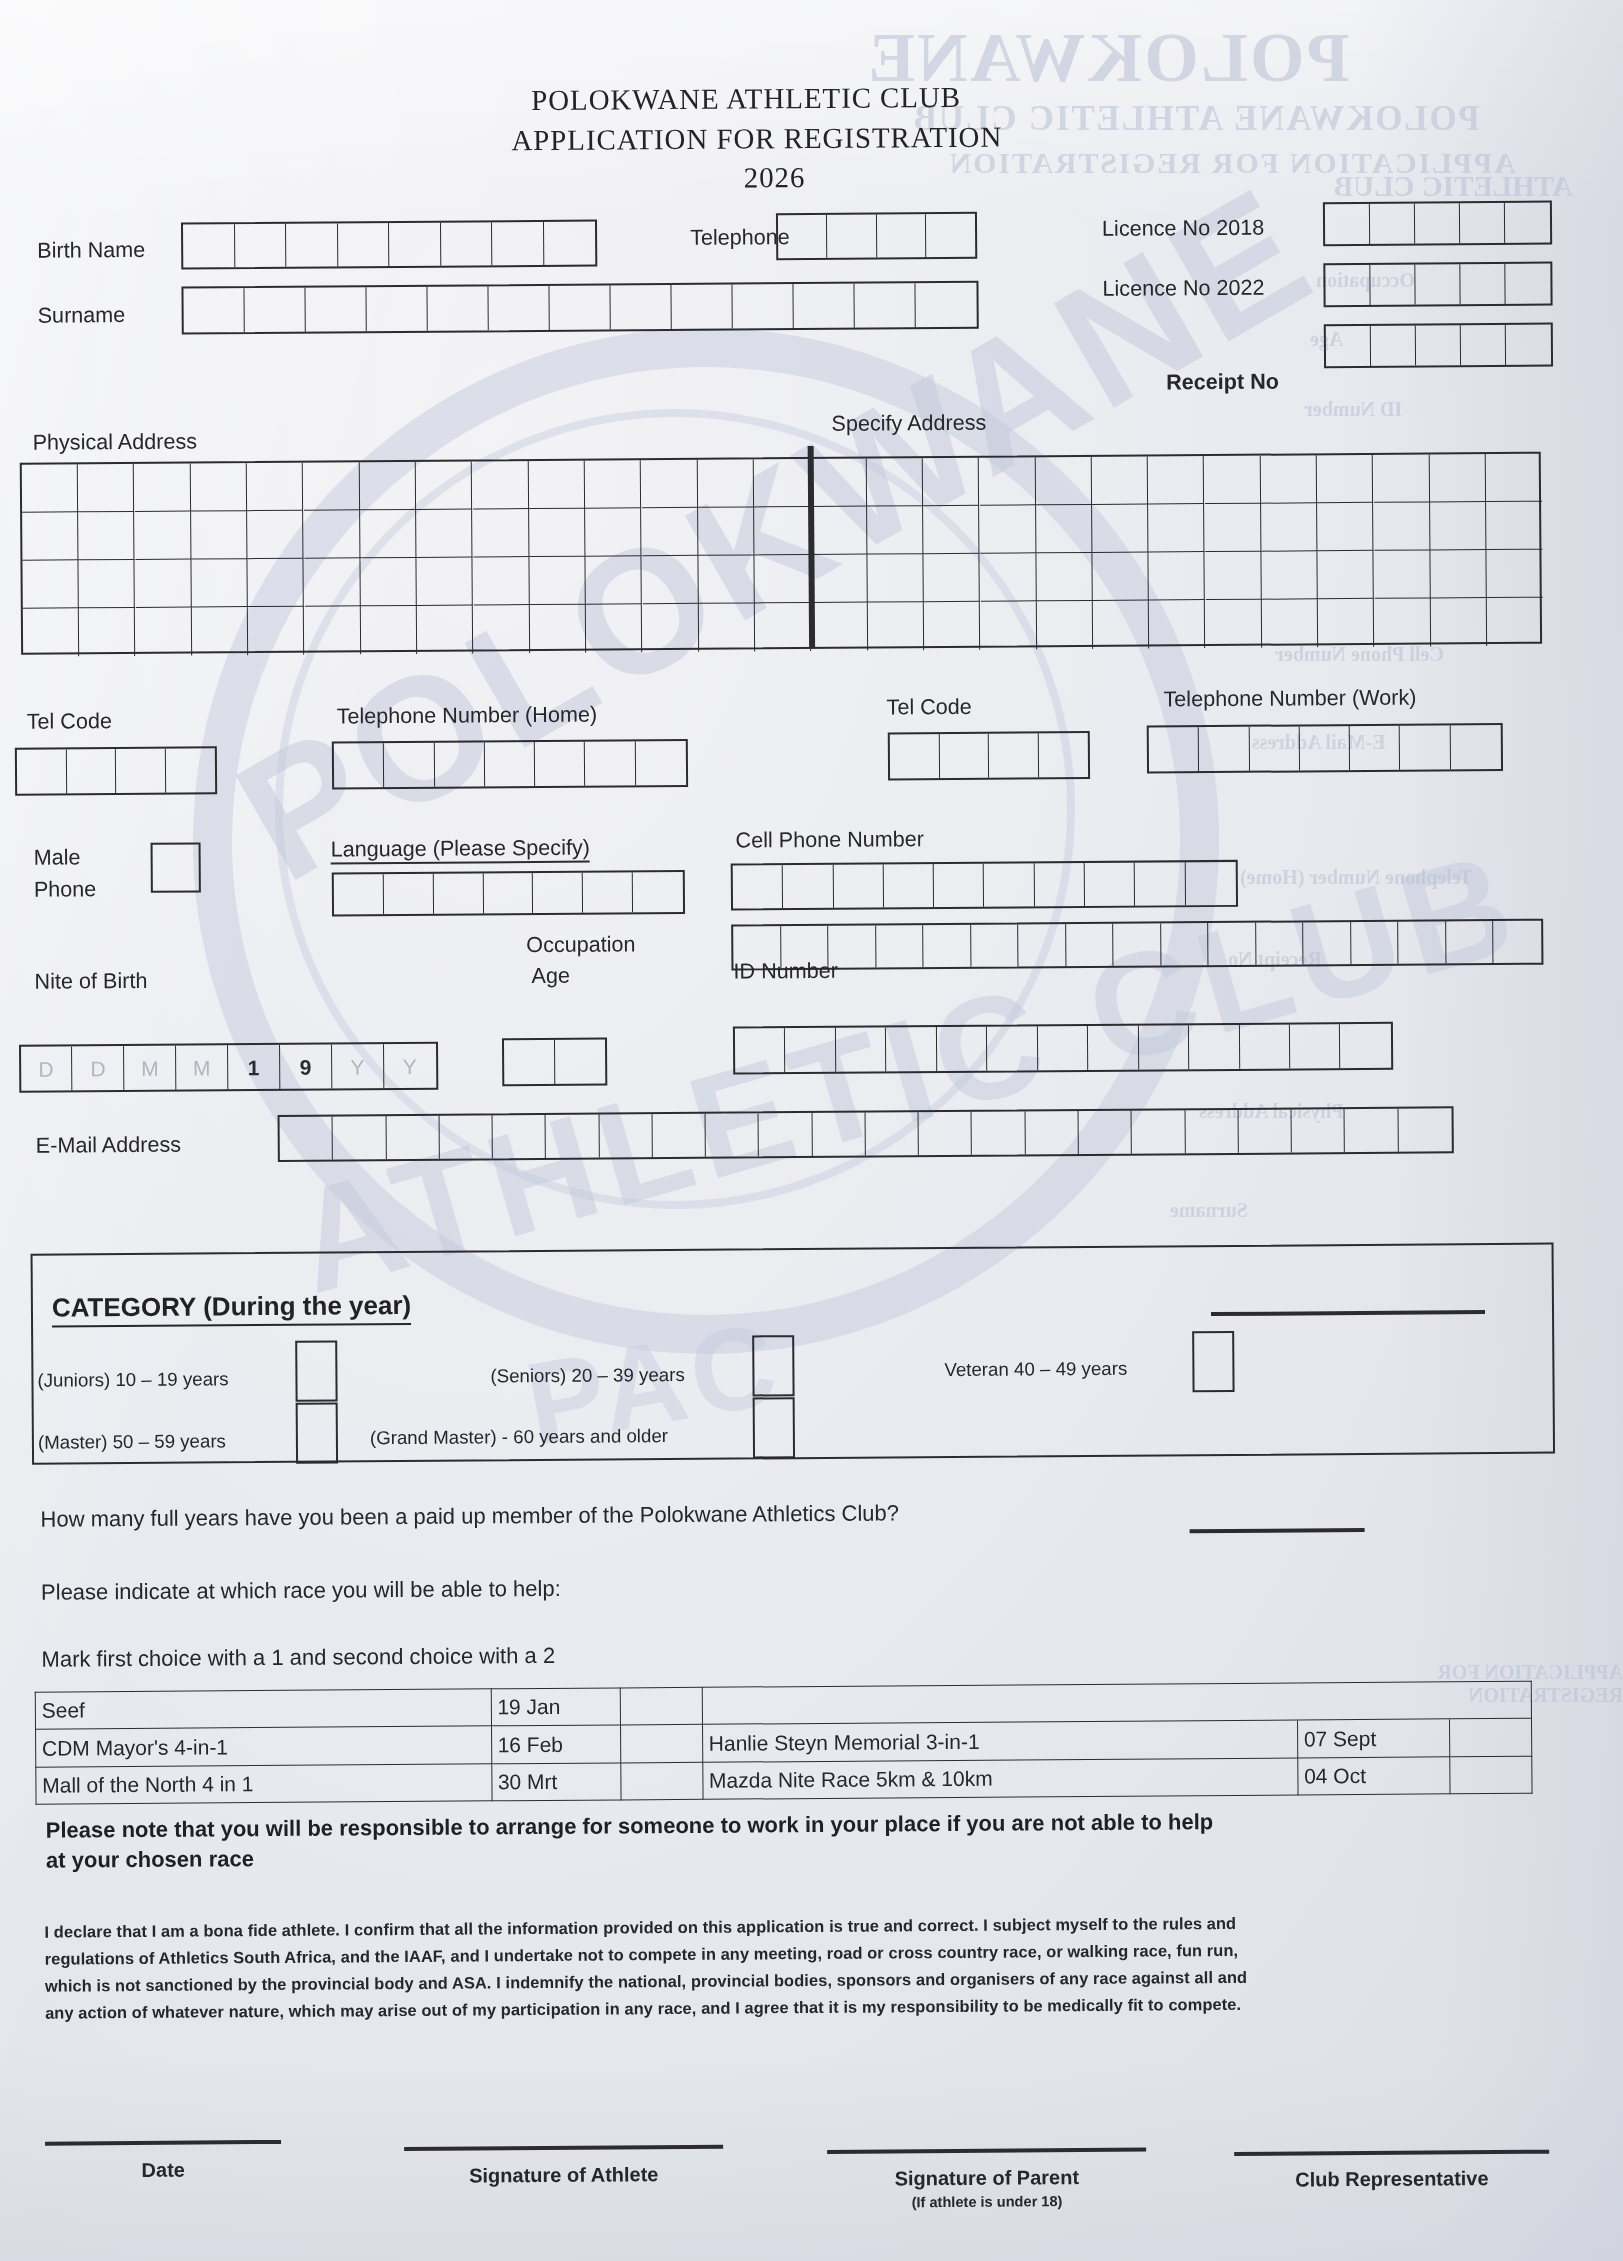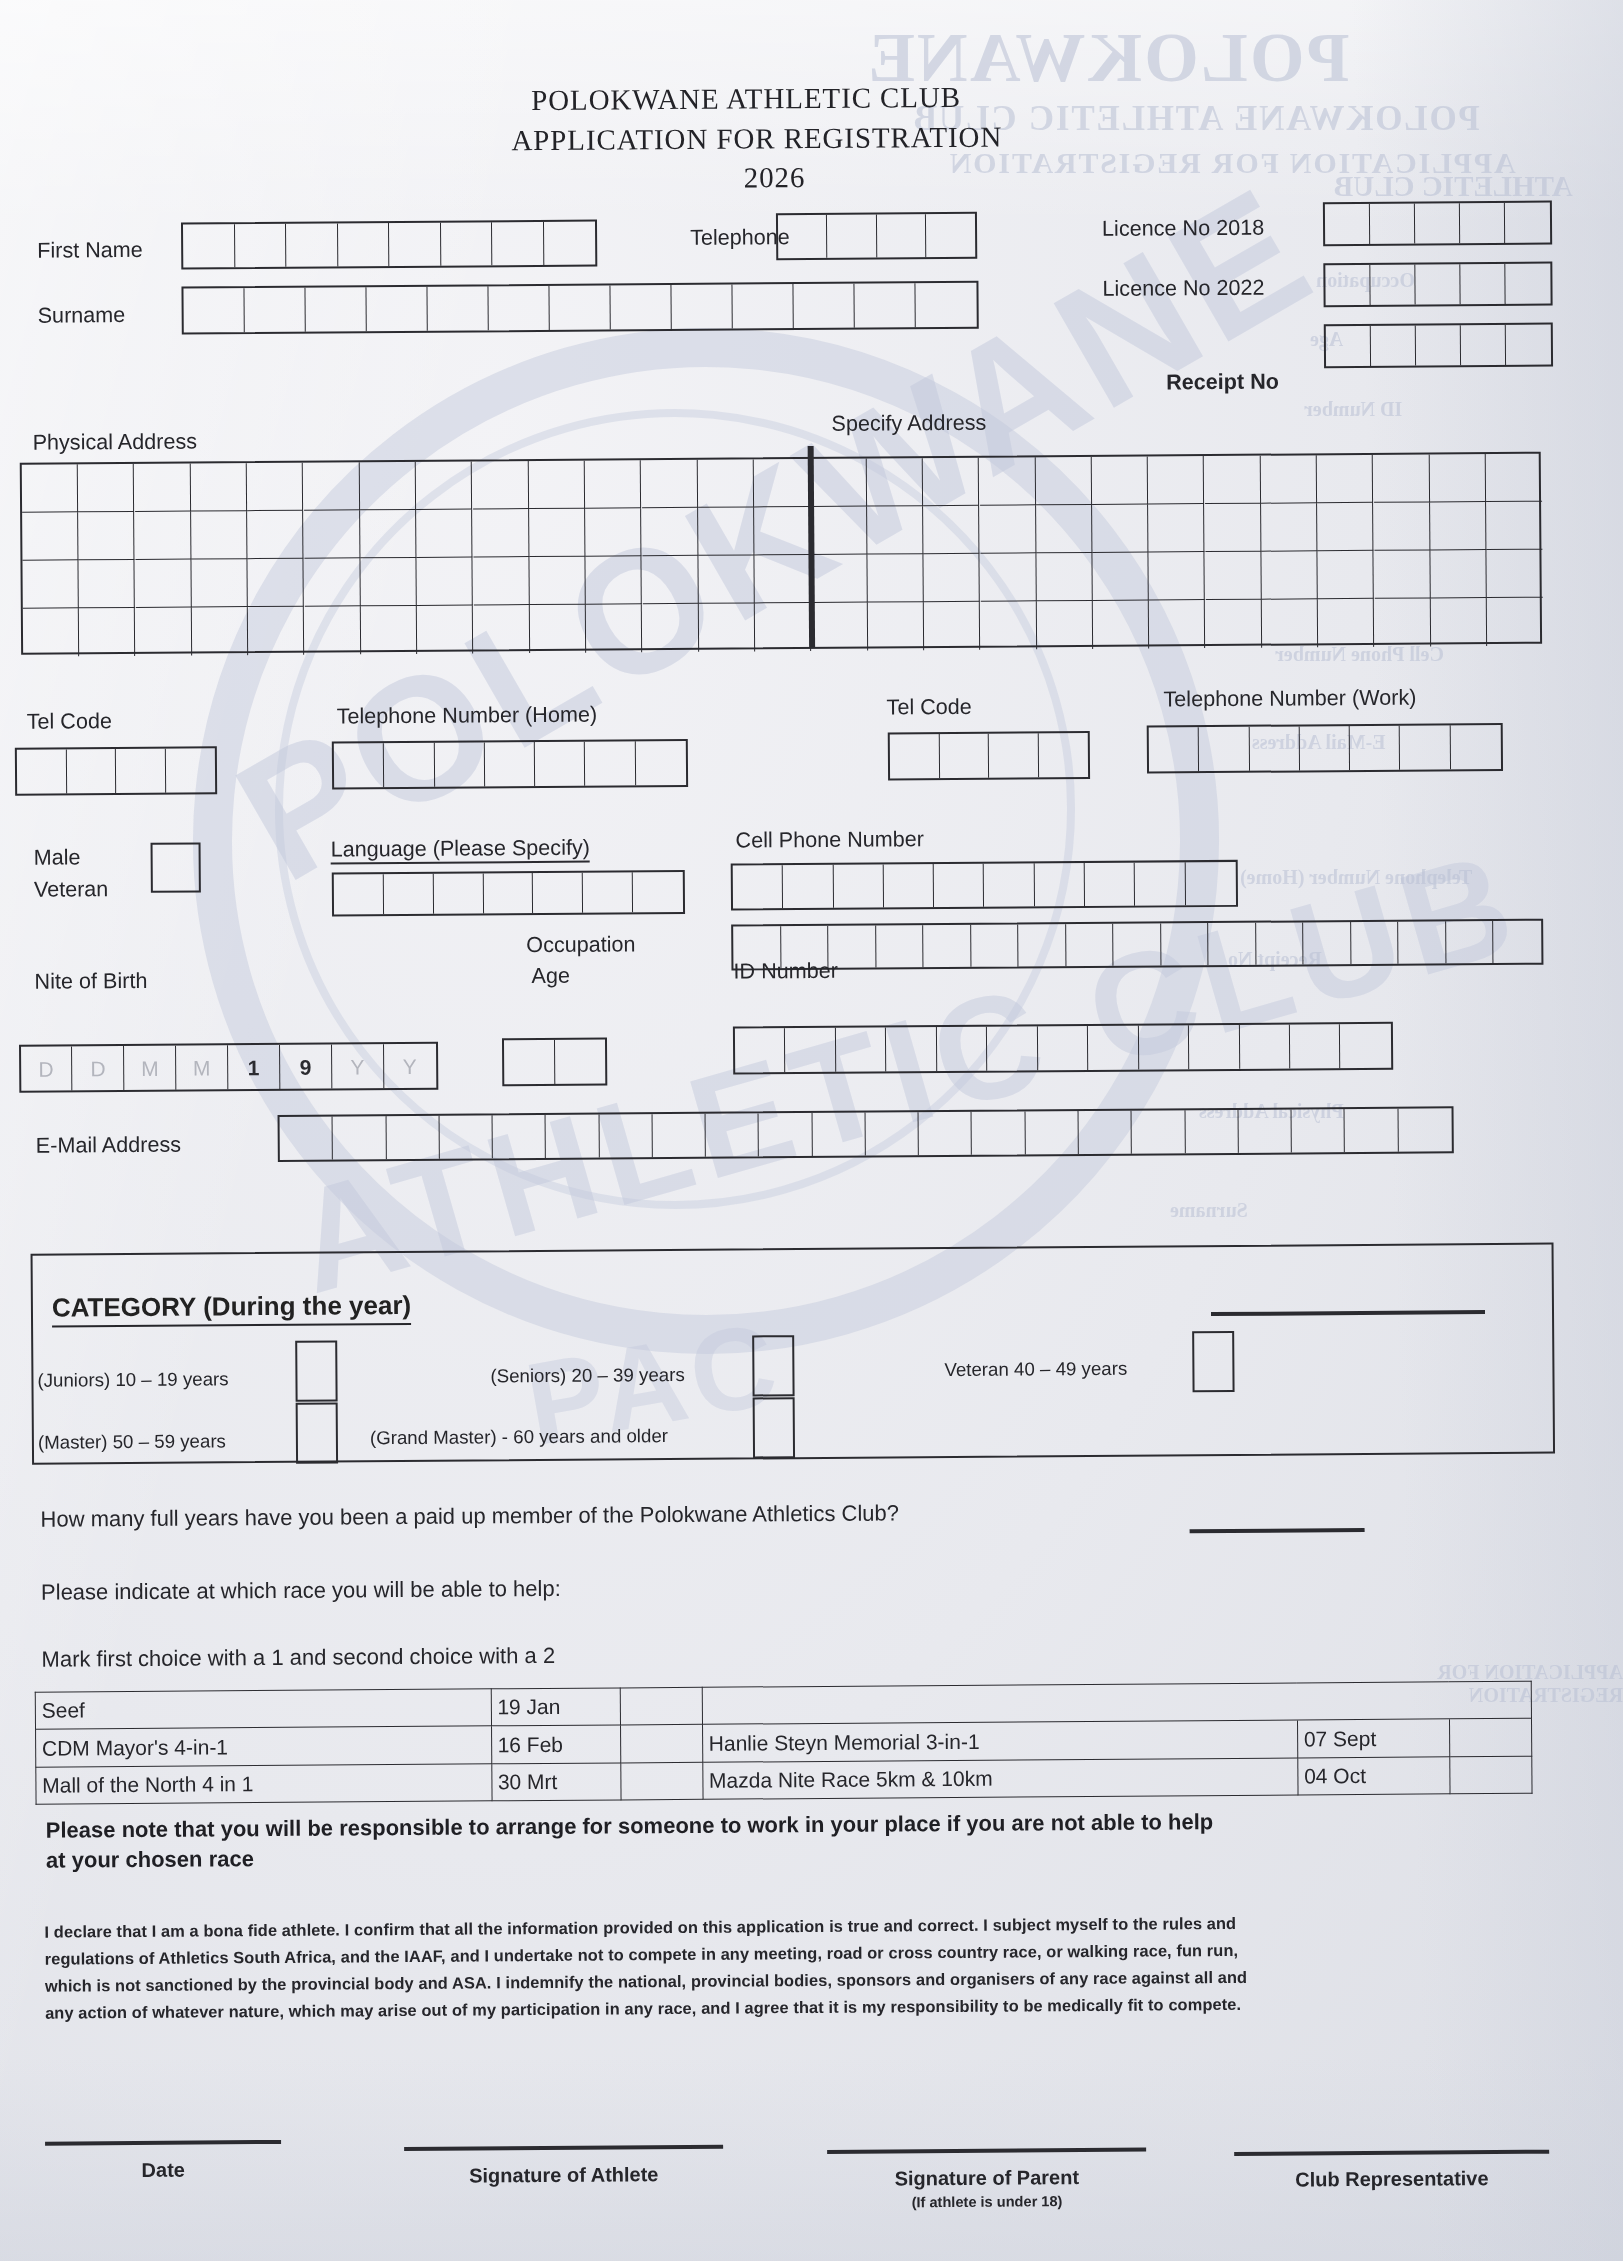--- a/index.html
+++ b/index.html
@@ -146,21 +146,21 @@
   <div class="ghost" id="ghost-right10">Surname</div>
   <div class="ghost" id="ghost-right11">APPLICATION FOR REGISTRATION</div>
 </div>
 
 <div id="content">
 
   <div class="abs lbl-title" style="left:537px;top:82px;">POLOKWANE ATHLETIC CLUB</div>
   <div class="abs lbl-title" style="left:517px;top:122px;">APPLICATION FOR REGISTRATION</div>
   <div class="abs lbl-title" style="left:749px;top:161px;">2026</div>
 
-  <div class="abs lbl" style="left:42px;top:234px;">First Name</div>
+  <div class="abs lbl" style="left:42px;top:234px;">Birth Name</div>
   <div class="abs comb" id="first-name-boxes" style="left:186px;top:218px;width:416px;height:47px;">
       <i style="width: 12.5%;"></i>
       <i style="width: 12.5%;"></i>
       <i style="width: 12.5%;"></i>
       <i style="width: 12.5%;"></i>
       <i style="width: 12.5%;"></i>
       <i style="width: 12.5%;"></i>
       <i style="width: 12.5%;"></i>
       <i style="width: 12.5%;"></i>
     </div>
@@ -364,21 +364,21 @@
       <i style="width: 14.2857%;"></i>
       <i style="width: 14.2857%;"></i>
       <i style="width: 14.2857%;"></i>
       <i style="width: 14.2857%;"></i>
       <i style="width: 14.2857%;"></i>
       <i style="width: 14.2857%;"></i>
       <i style="width: 14.2857%;"></i>
     </div>
 
   <div class="abs lbl" style="left:34px;top:841px;">Male</div>
-  <div class="abs lbl" style="left:34px;top:873px;">Veteran</div>
+  <div class="abs lbl" style="left:34px;top:873px;">Phone</div>
   <div class="abs box" style="left:151px;top:838px;width:50px;height:50px;"></div>
 
   <div class="abs lbl" style="left:331px;top:835px;border-bottom:2.3px solid #2b2b30;padding-bottom:1.2px;">Language (Please Specify)</div>
   <div class="abs comb" id="language-boxes" style="left:332px;top:869px;width:353px;height:44px;">
       <i style="width: 14.2857%;"></i>
       <i style="width: 14.2857%;"></i>
       <i style="width: 14.2857%;"></i>
       <i style="width: 14.2857%;"></i>
       <i style="width: 14.2857%;"></i>
       <i style="width: 14.2857%;"></i>

